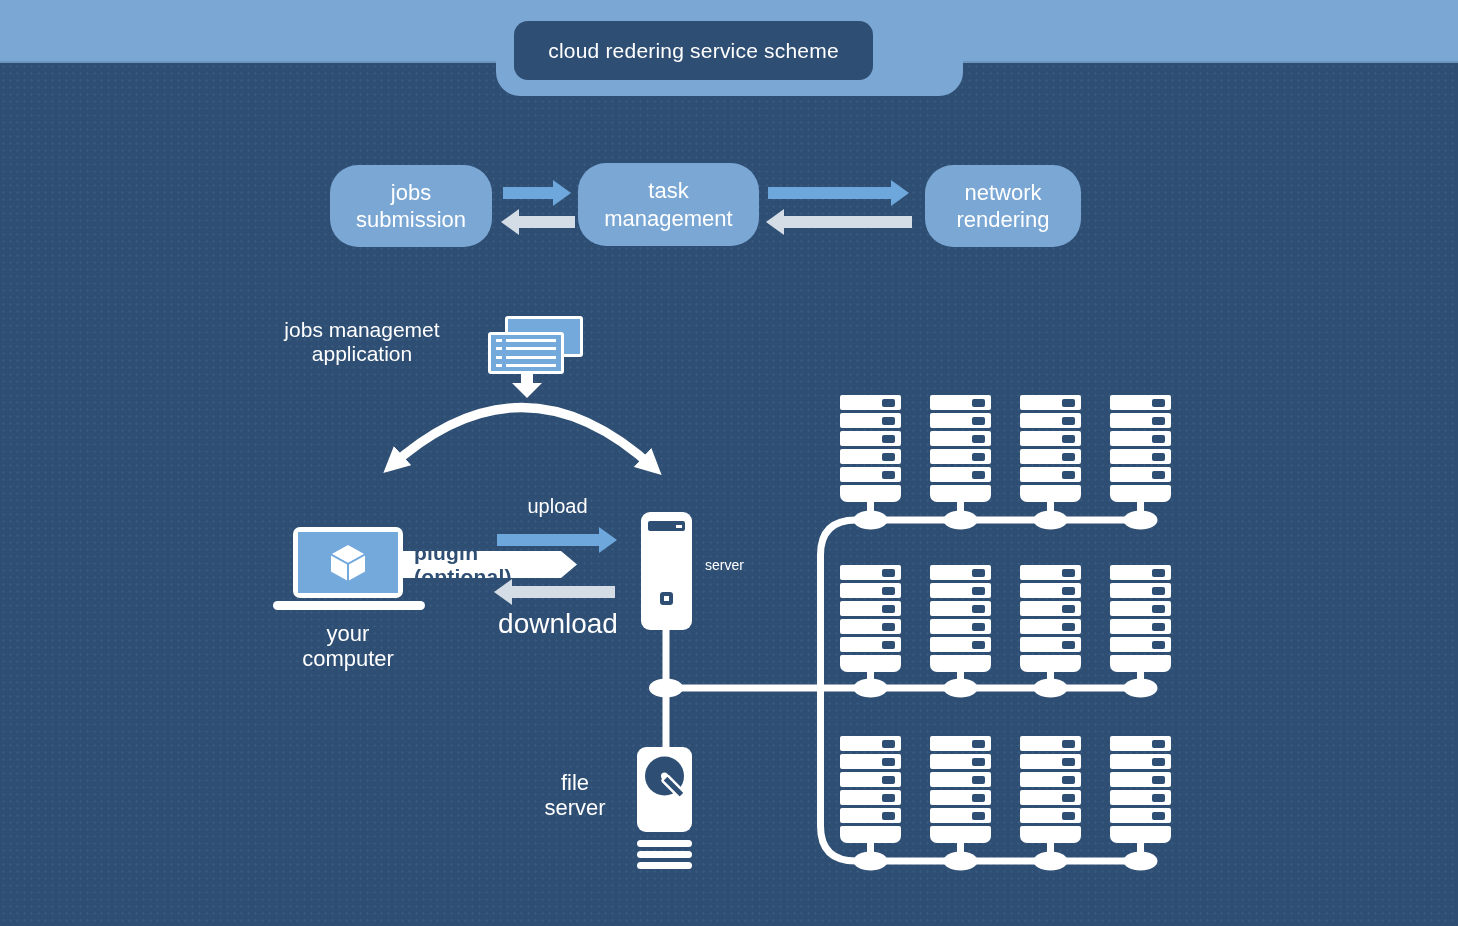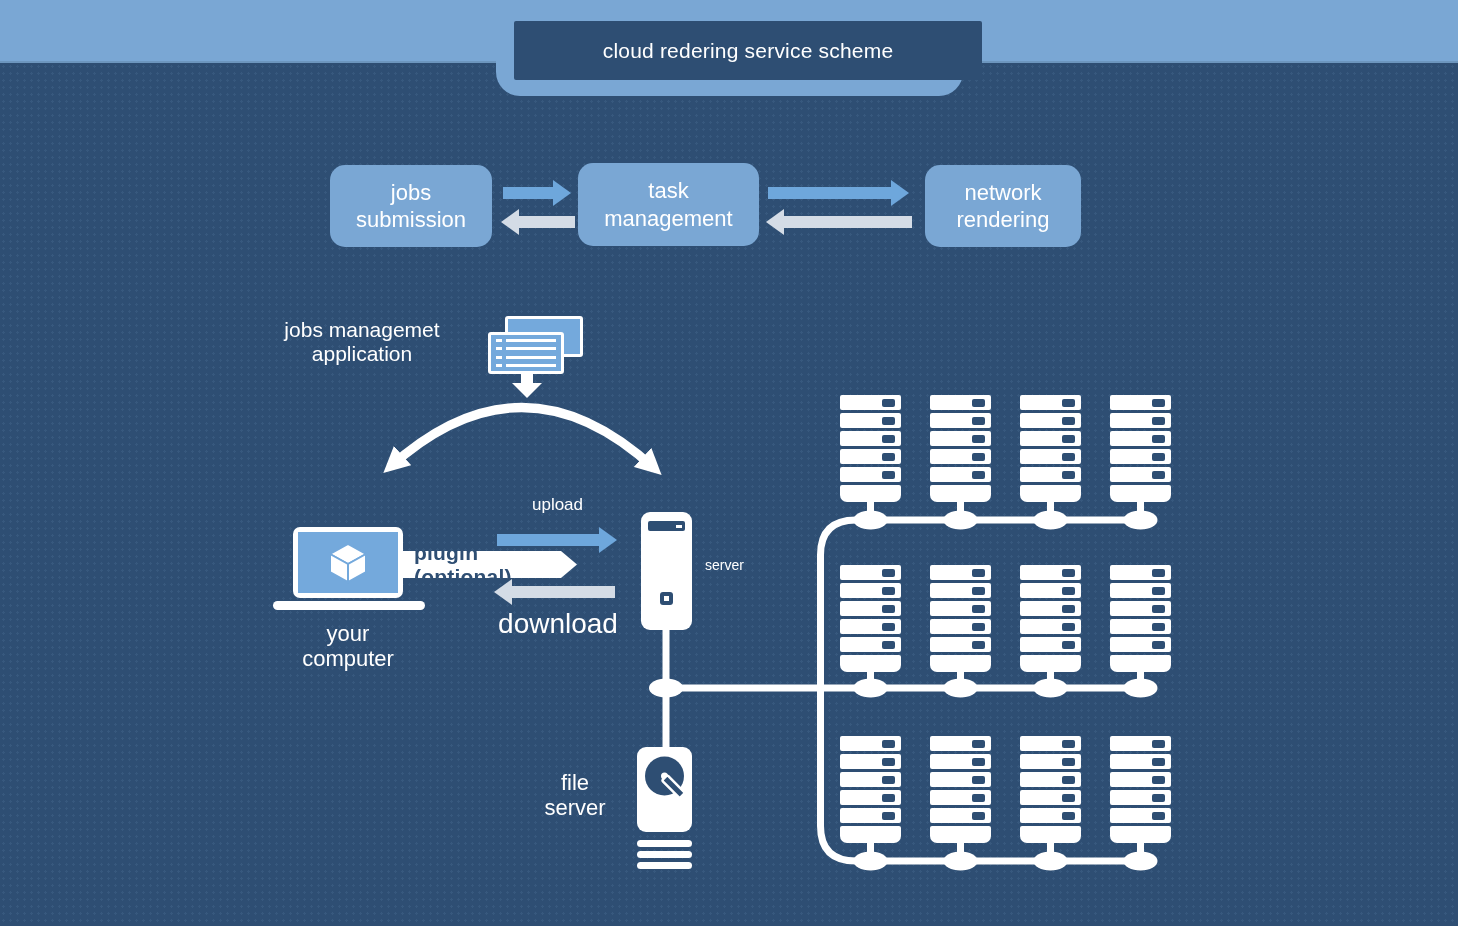--- a/index.html
+++ b/index.html
@@ -14,25 +14,25 @@
     background-image:radial-gradient(rgba(140,180,220,0.10) 1px, transparent 1.3px);
     background-size:7px 7px;
     font-family:"Liberation Sans","DejaVu Sans",sans-serif;
     color:#fff;
   }
   .abs{position:absolute;}
 
   
   .band{left:0;top:0;width:1458px;height:61px;background:var(--band);border-bottom:2px solid rgba(0,0,0,0.10);z-index:3;}
   .tab{left:496px;top:0;width:467px;height:96px;background:var(--band);border-radius:0 0 24px 24px;z-index:3;}
-  .title-box{left:514px;top:21px;width:468px;height:59px;background:var(--bg);border-radius:2px;z-index:4;
+  .title-box{left:514px;top:21px;width:359px;height:59px;background:var(--bg);border-radius:14px;z-index:4;
     display:flex;align-items:center;justify-content:center;font-size:21px;letter-spacing:.2px;}
 
   
-  .flow-box{background:var(--box);border-radius:15px;color:#fff;display:flex;align-items:center;justify-content:center;
+  .flow-box{background:var(--box);border-radius:28px;color:#fff;display:flex;align-items:center;justify-content:center;
     text-align:center;font-size:22px;line-height:1.25;z-index:2;}
   #box1{left:330px;top:165px;width:162px;height:82px;padding:0 22px;box-sizing:border-box;}
   #box2{left:578px;top:163px;width:181px;height:83px;padding:0 20px;box-sizing:border-box;}
   #box3{left:925px;top:165px;width:156px;height:82px;padding:0 15px;box-sizing:border-box;}
 
   
   .h-arrow{position:absolute;height:26px;display:flex;align-items:center;z-index:2;}
   .h-arrow .shaft{flex:1;height:12px;background:var(--ac);}
   .h-arrow .head{width:0;height:0;border-top:13px solid transparent;border-bottom:13px solid transparent;}
   .h-arrow.right .head{border-left:18px solid var(--ac);}
@@ -184,21 +184,21 @@
           <polygon points="23,3 41,13 23,23 5,13" fill="#fff" stroke="#74a9dc" stroke-width="2"></polygon>
           <polygon points="5,13 23,23 23,41 5,31" fill="#fff" stroke="#74a9dc" stroke-width="2"></polygon>
           <polygon points="41,13 23,23 23,41 41,31" fill="#fff" stroke="#74a9dc" stroke-width="2"></polygon>
         </svg>
       </div>
     </div>
     <div class="lap-base"></div>
   </div>
   <div class="lbl" style="left:292px;top:621px;width:112px;font-size:22px">your computer</div>
 
-  <div class="lbl" style="left:500px;top:495px;width:115px;font-size:17px">upload</div>
+  <div class="lbl" style="left:500px;top:495px;width:115px;font-size:20px">upload</div>
   <div class="h-arrow right blue" style="left:497px;top:527px;width:120px">
       <span class="shaft"></span>
       <span class="head"></span>
     </div>
   <div class="abs" id="plugin">plugin (optional)</div>
   <div class="h-arrow left gray" style="left:494px;top:579px;width:121px">
       <span class="head"></span>
       <span class="shaft"></span>
     </div>
   <div class="lbl" style="left:498px;top:608px;width:120px;font-size:28px">download</div>

